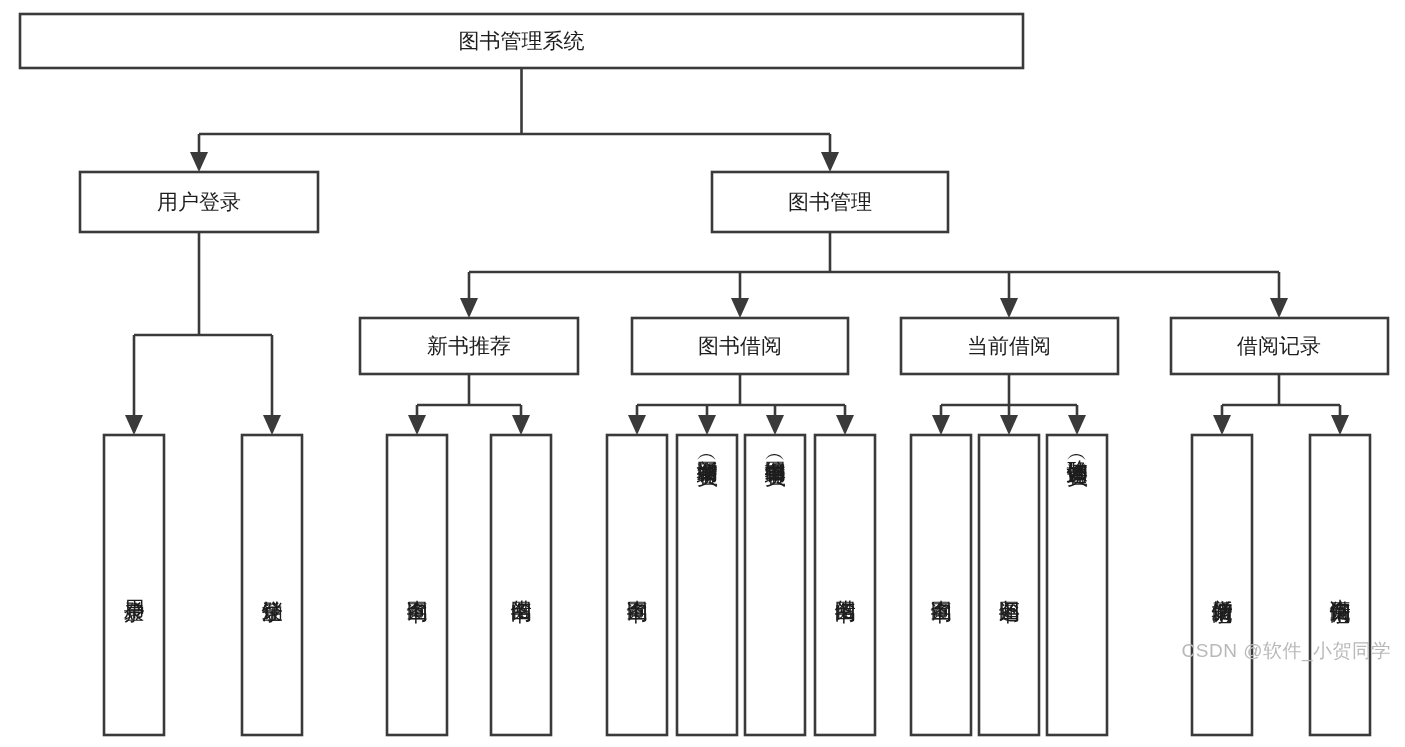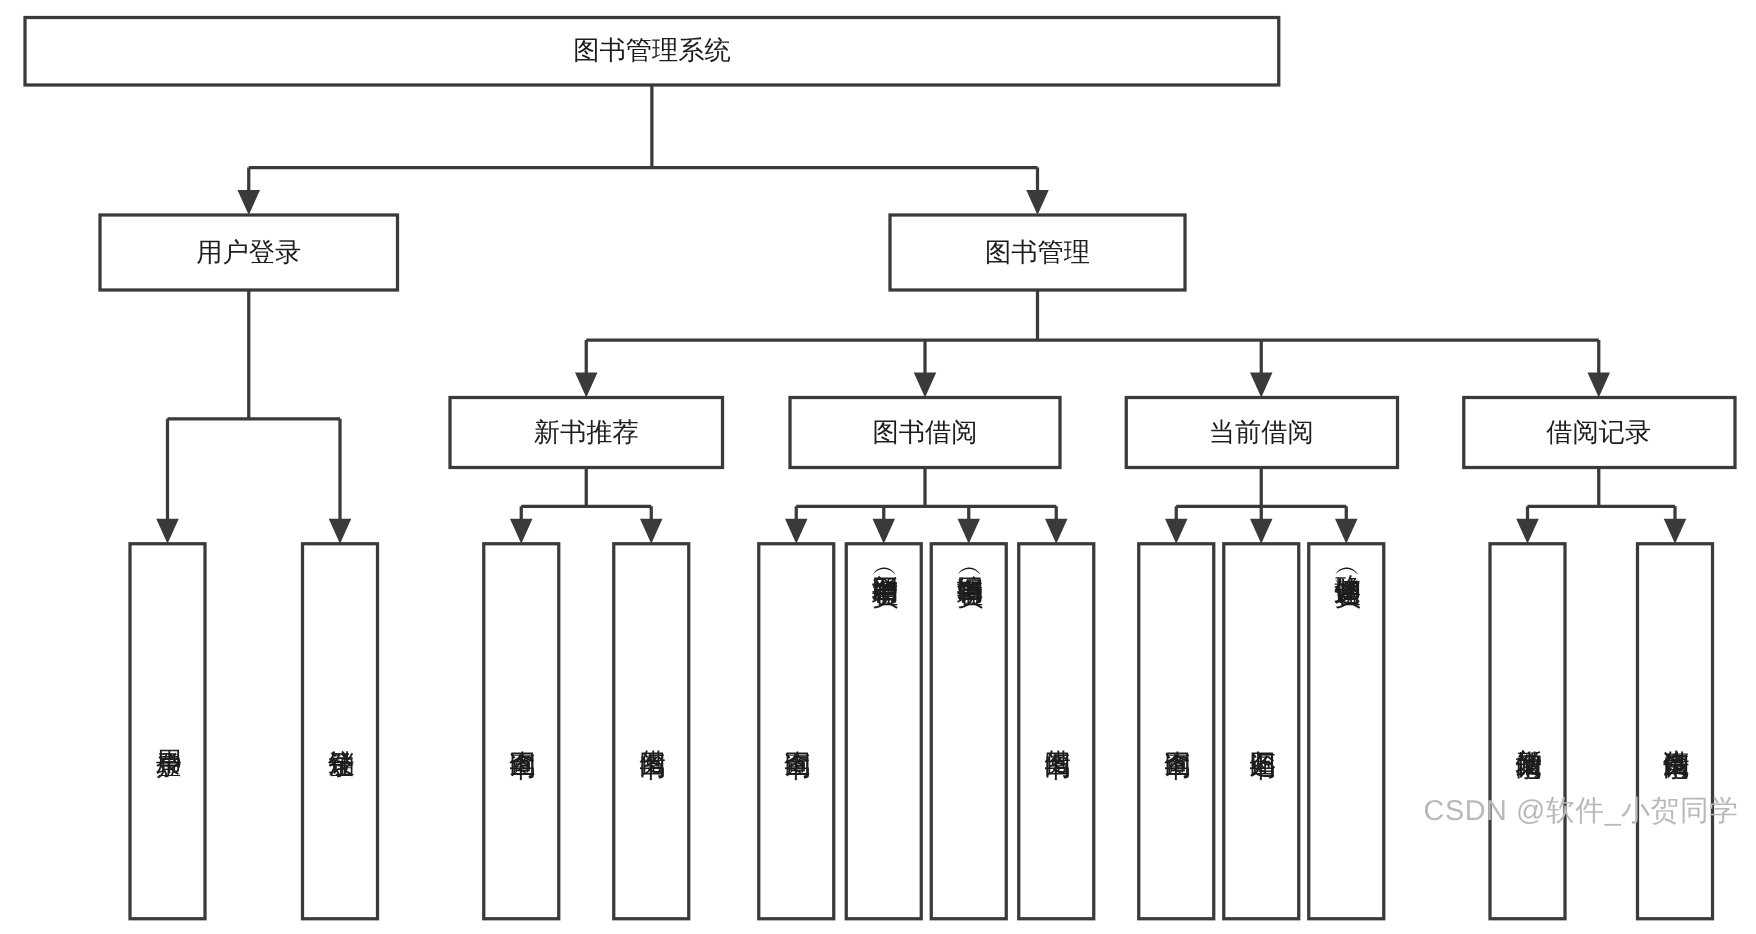--- a/index.html
+++ b/index.html
@@ -64,21 +64,21 @@
     line-height: 1.06;
     letter-spacing: 1px;
     white-space: nowrap;
     text-align: center;
   }
   .watermark {
     position: absolute;
     right: 14px;
     bottom: 8px;
     font-family: "Liberation Sans", "DejaVu Sans", sans-serif;
-    font-size: 23px;
+    font-size: 19px;
     color: #b9b9b9;
     letter-spacing: 0.5px;
     user-select: none;
     white-space: nowrap;
   }
 </style>
 </head>
 <body>
 
 <div id="diagram-root">

